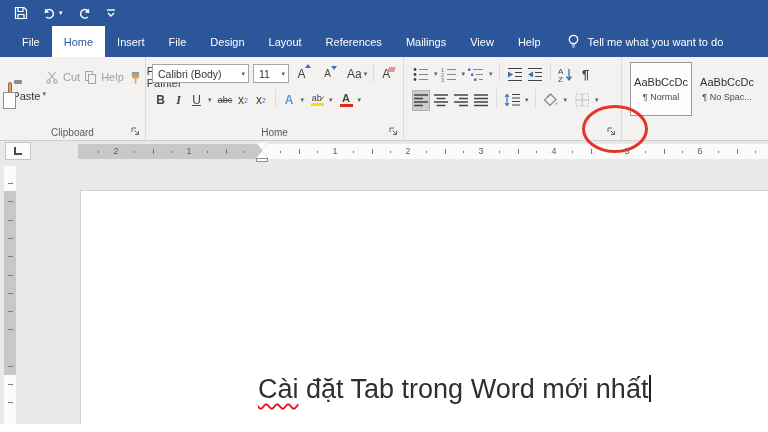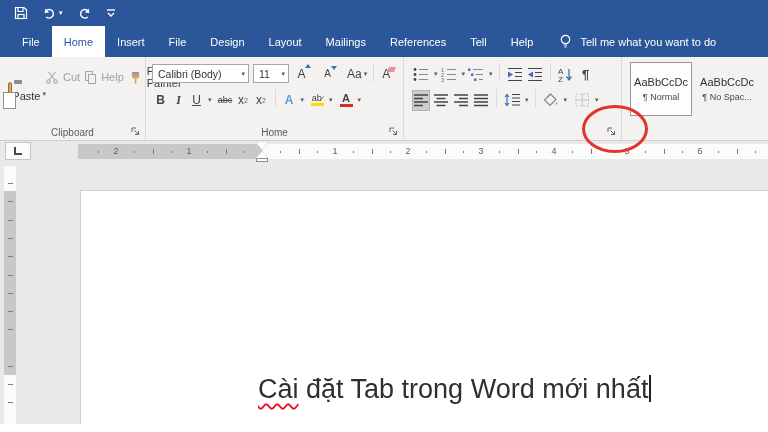--- a/index.html
+++ b/index.html
@@ -142,23 +142,23 @@
     </div>
   </div>
 
   <div class="tabrow">
     <span class="tab">File</span>
     <span class="tab active">Home</span>
     <span class="tab">Insert</span>
     <span class="tab">File</span>
     <span class="tab">Design</span>
     <span class="tab">Layout</span>
+    <span class="tab">References</span>
     <span class="tab">Mailings</span>
-    <span class="tab">References</span>
-    <span class="tab">Tell</span>
+    <span class="tab">View</span>
     <span class="tab">Help</span>
     <span class="tellme">
       <svg width="13" height="15" viewBox="0 0 13 15">
           <circle cx="6.5" cy="5.5" r="4.2" fill="none" stroke="#fff" stroke-width="1.2"></circle>
           <path d="M4.8 11 h3.4 M5.4 13 h2.2" stroke="#fff" stroke-width="1.2"></path>
         </svg>
       <span>Tell me what you want to do</span>
     </span>
   </div>
 

